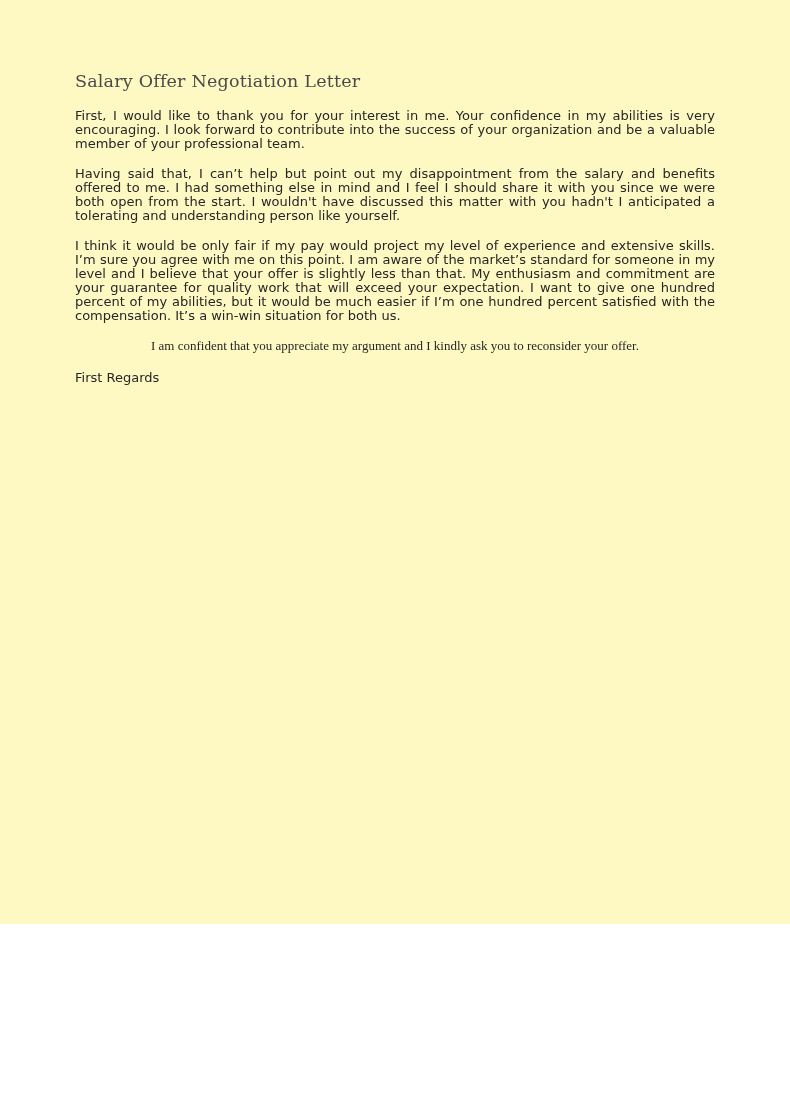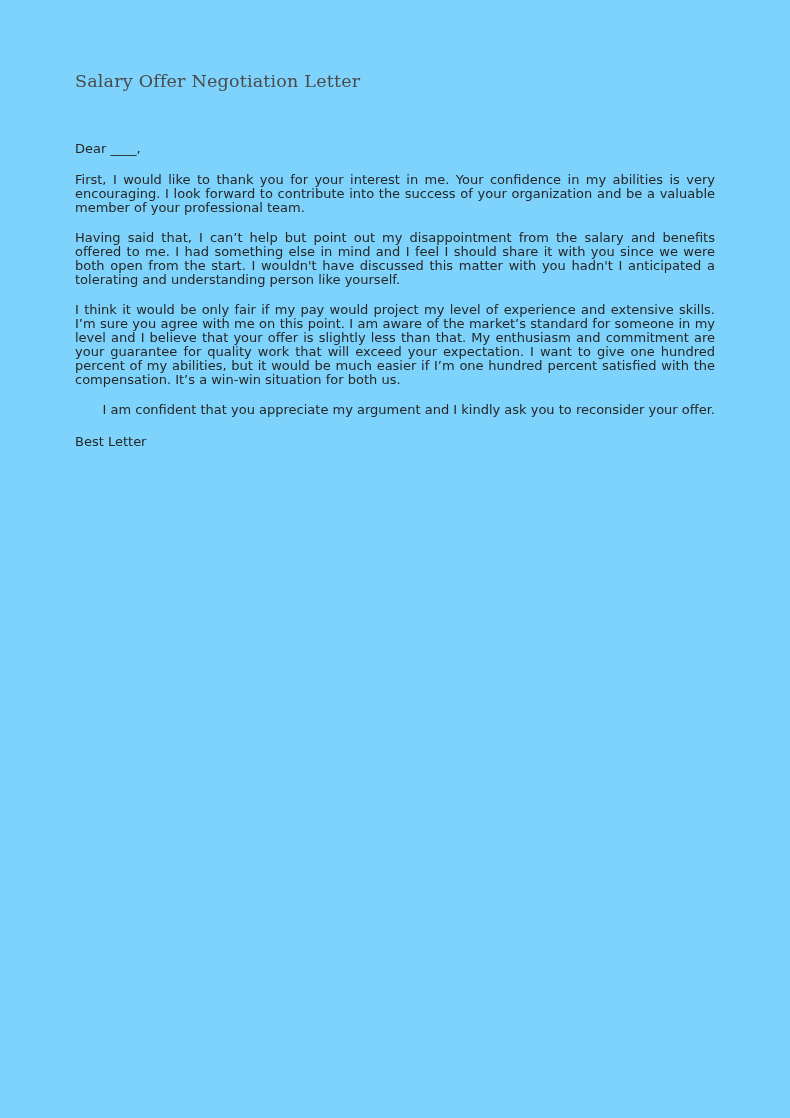--- a/index.html
+++ b/index.html
@@ -9,23 +9,23 @@
   }
   body {
     width: 790px;
     height: 1118px;
     overflow: hidden;
     font-family: "DejaVu Sans", "Liberation Sans", sans-serif;
   }
   .page {
     box-sizing: border-box;
     width: 790px;
-    height: 1118px;
+    height: 924px;
     padding: 70px 75px 12px 75px;
-    background: #7dd3fc;
+    background: #fef9c3;
   }
   .doc-title {
     margin: 0;
     font-family: "DejaVu Serif", "Liberation Serif", serif;
     font-weight: 400;
     font-size: 17.5px;
     line-height: 23px;
     color: #4a4a4a;
     letter-spacing: 0.2px;
   }
@@ -37,38 +37,38 @@
   }
   .letter-body p {
     margin: 16px 0;
     font-size: 13px;
     line-height: 14px;
     color: #262626;
     text-align: justify;
     text-justify: inter-word;
   }
   .letter-body p.no-justify {
-    text-align: right;
+    text-align: center;
+    font-family: Liberation Serif, serif;
   }
   .closing {
     margin: 16px 0 0 0;
     font-size: 13px;
     line-height: 17px;
     color: #262626;
   }
 </style>
 </head>
 <body>
 
 <div class="page">
   <h1 class="doc-title">Salary Offer Negotiation Letter</h1>
 
-  <p class="salutation">Dear ____,</p>
 
   <div class="letter-body">
     <p>First, I would like to thank you for your interest in me. Your confidence in my abilities is very encouraging. I look forward to contribute into the success of your organization and be a valuable member of your professional team.</p>
     <p>Having said that, I can’t help but point out my disappointment from the salary and benefits offered to me. I had something else in mind and I feel I should share it with you since we were both open from the start. I wouldn't have discussed this matter with you hadn't I anticipated a tolerating and understanding person like yourself.</p>
     <p>I think it would be only fair if my pay would project my level of experience and extensive skills. I’m sure you agree with me on this point. I am aware of the market’s standard for someone in my level and I believe that your offer is slightly less than that. My enthusiasm and commitment are your guarantee for quality work that will exceed your expectation. I want to give one hundred percent of my abilities, but it would be much easier if I’m one hundred percent satisfied with the compensation. It’s a win-win situation for both us.</p>
     <p class="no-justify">I am confident that you appreciate my argument and I kindly ask you to reconsider your offer.</p>
   </div>
 
-  <p class="closing">Best Letter</p>
+  <p class="closing">First Regards</p>
 </div>
 
 </body></html>

